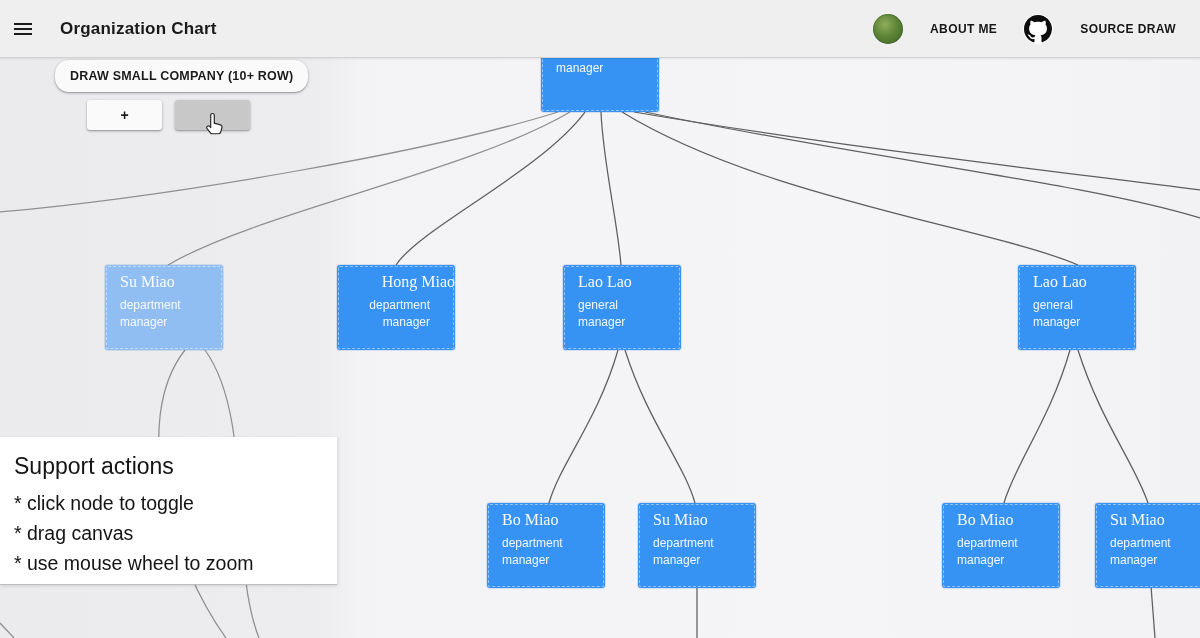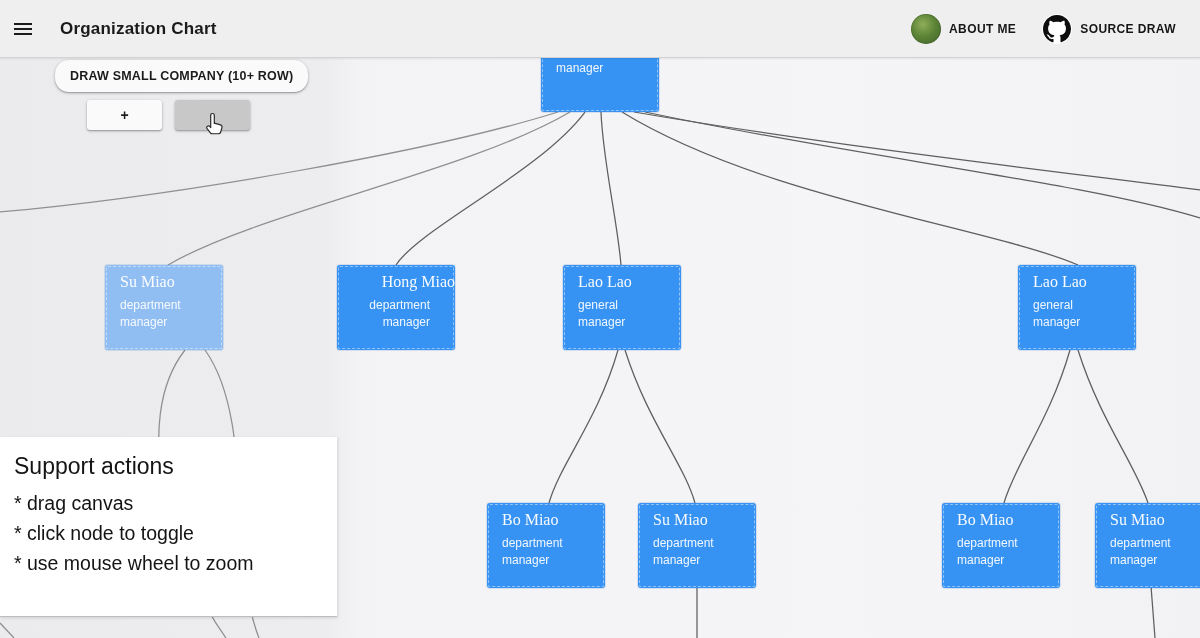--- a/index.html
+++ b/index.html
@@ -15,21 +15,21 @@
     background:#f0efef; border-bottom:1px solid #d2d1d3;
     box-shadow:0 1px 2px rgba(0,0,0,0.08);
     display:flex; align-items:center; z-index:40;
   }
   .hamburger { width:46px; display:flex; justify-content:center; cursor:pointer; }
   .hamburger .bars { width:18px; }
   .hamburger .bars div { height:2px; background:#1b1b1b; margin:3px 0; }
   .app-title { font-size:17px; font-weight:700; color:#1a1a1a; margin-left:14px; letter-spacing:.2px; }
   .header-right { margin-left:auto; display:flex; align-items:center; gap:26px; padding-right:24px; }
   .header-link { display:flex; align-items:center; gap:8px; cursor:pointer; }
-  .header-link span.lbl { font-size:12px; font-weight:700; color:#161616; letter-spacing:.4px; }
+  .header-link span.lbl { font-size:12px; font-weight:700; color:#161616; letter-spacing:.4px;margin-left:19px; }
   .avatar {
     width:30px; height:30px; border-radius:50%;
     background:radial-gradient(circle at 40% 35%, #8fae5b 0%, #5d8436 45%, #3c622a 100%);
     box-shadow:inset 0 0 0 1px rgba(0,0,0,.15);
   }
   .gh-badge { width:30px; height:30px; border-radius:50%; background:#fff; display:flex; align-items:center; justify-content:center; }
 
   
   svg.links { position:absolute; left:0; top:0; z-index:5; }
   .link  { fill:none; stroke:#5e5e5e; stroke-width:1.25; }
@@ -58,21 +58,21 @@
   .zoom-btn {
     position:absolute; top:100px; z-index:30; width:75px; height:30px;
     border:none; border-radius:3px; font-family:inherit; font-size:14px; font-weight:700; color:#1b1b1b;
     box-shadow:0 1px 3px rgba(0,0,0,.30), 0 1px 1px rgba(0,0,0,.14); cursor:pointer;
   }
   .zoom-in  { left:87px;  background:#fbfafa; }
   .zoom-out { left:175px; background:#c9c8c9; }
 
   
   .support {
-    position:absolute; left:0; top:437px; width:337px; height:180px; z-index:25;
+    position:absolute; left:0; top:437px; width:337px; height:148px; z-index:25;
     background:#fff; border-bottom:1px solid #bdbcbe;
     box-shadow:1px 1px 3px rgba(0,0,0,.12);
     padding:16px 0 0 14px; color:#141414;
   }
   .support .s-title { font-size:23px; font-weight:400; margin-bottom:8px; }
   .support .s-item  { font-size:19.5px; line-height:30px; font-weight:400; }
 
   
   .cursor { position:absolute; left:203px; top:112px; z-index:50; pointer-events:none; }
 </style>
@@ -134,22 +134,22 @@
   <div class="name">Su Miao</div>
   <div class="role">department manager</div>
 </div>
 
 <button class="draw-btn">DRAW SMALL COMPANY (10+ ROW)</button>
 <button class="zoom-btn zoom-in">+</button>
 <button class="zoom-btn zoom-out">-</button>
 
 <div class="support">
   <div class="s-title">Support actions</div>
+  <div class="s-item">* click node to toggle</div>
   <div class="s-item">* drag canvas</div>
-  <div class="s-item">* click node to toggle</div>
   <div class="s-item">* use mouse wheel to zoom</div>
 </div>
 
 <div class="header">
   <div class="hamburger">
     <div class="bars">
         <div></div>
         <div></div>
         <div></div>
       </div>

